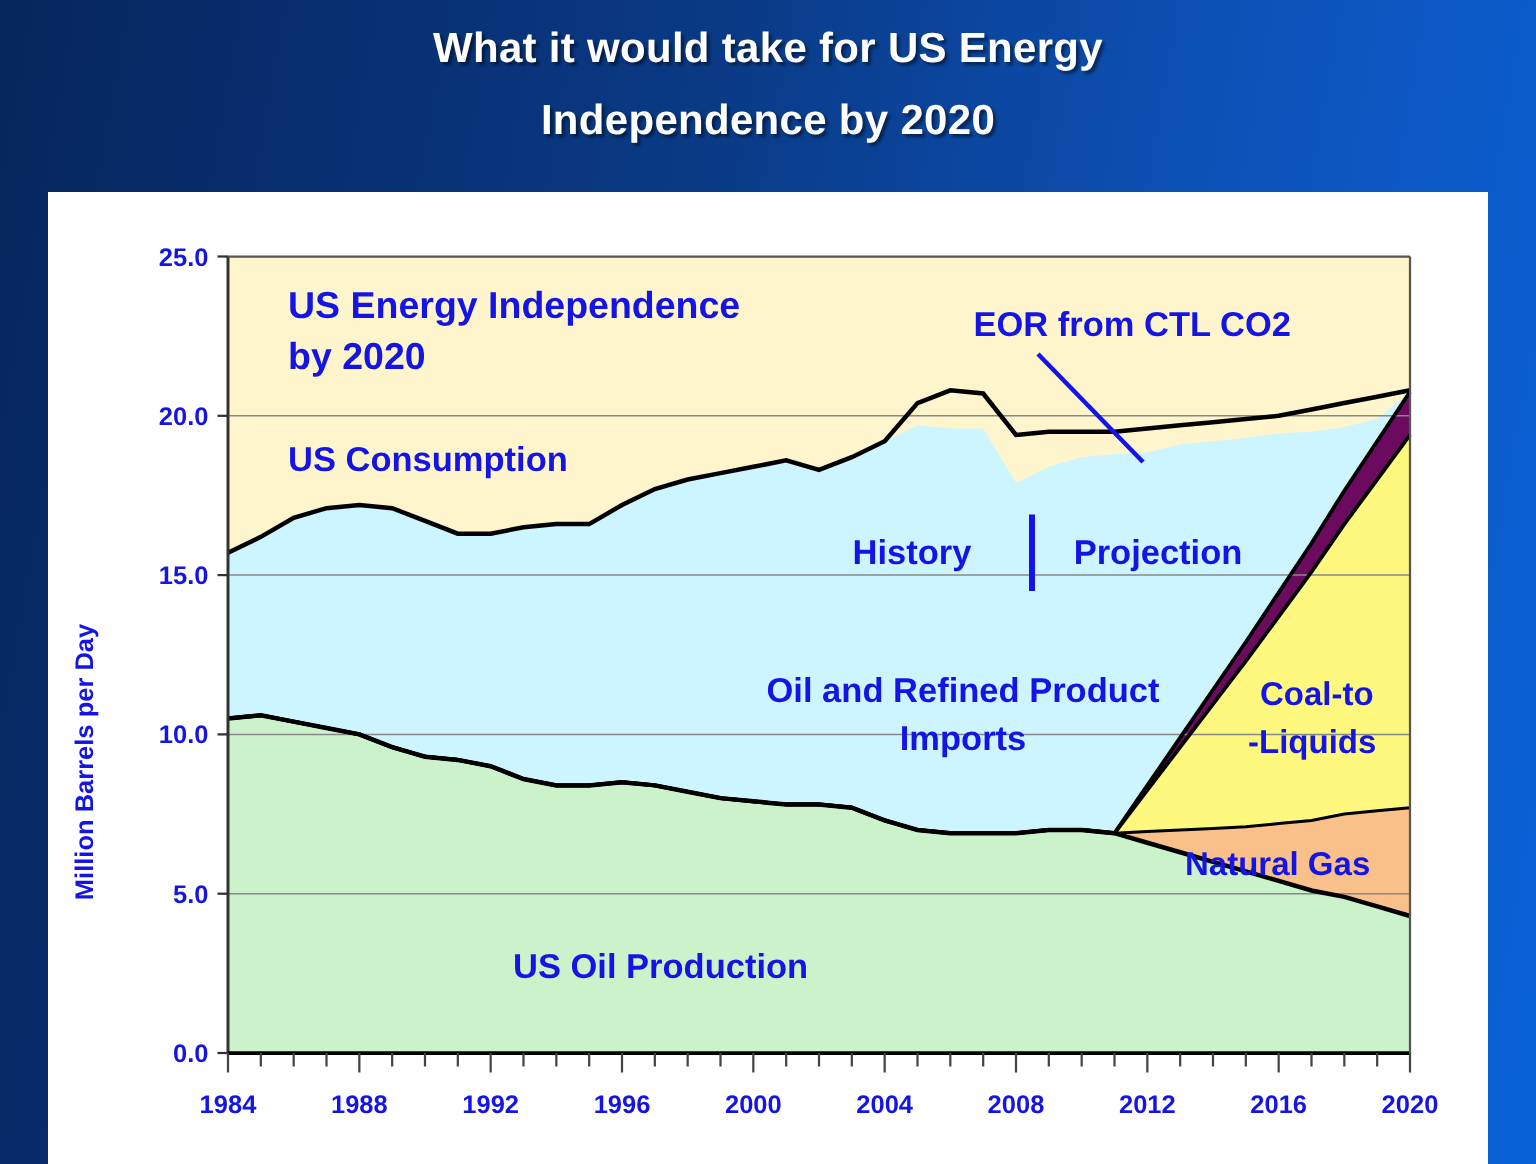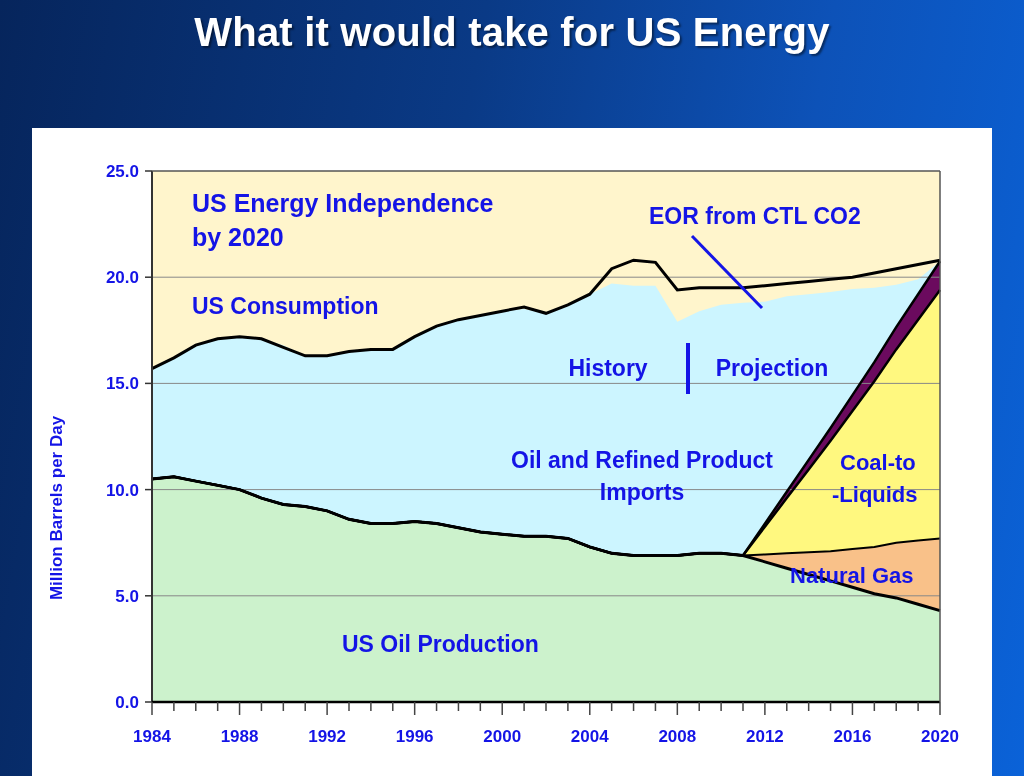--- a/index.html
+++ b/index.html
@@ -8,21 +8,21 @@
     font-family:"Liberation Sans",sans-serif;
     background:#0a2a66;
   }
   #slide{
     position:relative;width:1024px;height:776px;
     background:linear-gradient(100deg,#06255c 0%,#0a3a86 42%,#0d52b8 72%,#0a62d8 100%);
   }
   #title{
     position:absolute;left:0;top:8px;width:1024px;
     text-align:center;color:#ffffff;font-weight:bold;
-    font-size:40px;line-height:48px;letter-spacing:0.2px;
+    font-size:28px;line-height:48px;letter-spacing:0.2px;
     text-shadow:2px 2px 2px rgba(0,0,0,0.45);
   }
   #panel{
     position:absolute;left:32px;top:128px;width:960px;height:648px;
     background:#ffffff;
   }
   svg{display:block;}
   .axlabel{fill:#1414e6;font-weight:bold;font-size:17px;font-family:"Liberation Sans",sans-serif;}
   .tick{fill:#1414e6;font-weight:bold;font-size:17px;font-family:"Liberation Sans",sans-serif;}
   .ann{fill:#1414e6;font-weight:bold;font-family:"Liberation Sans",sans-serif;}
@@ -30,20 +30,21 @@
   .ann-md{font-size:23px;}
   .ann-sm{font-size:22px;}
 </style>
 </head>
 <body>
 
 <div id="slide">
 
   <div id="title">
     <div>What it would take for US Energy</div>
+    <div>Independence by 2020</div>
   </div>
 
   <div id="panel">
     <svg id="chart" width="960" height="648" viewBox="0 0 960 648">
 
       <g>
         <rect id="bg-consumption" x="120" y="43" width="788" height="531" fill="#fff5cc"></rect>
         <path id="area-imports" d="M120,350.98 L120,240.53199999999998 L141.88888888888889,229.91199999999998 L163.77777777777777,217.16799999999995 L185.66666666666666,210.796 L207.55555555555554,208.67200000000003 L229.44444444444446,210.796 L251.33333333333331,217.16799999999995 L273.22222222222223,227.78800000000007 L295.1111111111111,227.788 L317,223.53999999999996 L338.8888888888889,221.416 L360.7777777777778,221.416 L382.66666666666663,208.67200000000003 L404.55555555555554,198.05199999999996 L426.44444444444446,191.68 L448.33333333333337,187.43200000000002 L470.22222222222223,183.18400000000003 L492.1111111111111,181.06 L514,185.308 L535.8888888888889,176.812 L557.7777777777778,166.192 L579.6666666666667,155.57200000000006 L601.5555555555557,157.69599999999997 L623.4444444444443,157.69599999999997 L645.3333333333333,193.80400000000003 L667.2222222222222,183.18400000000003 L689.1111111111111,176.812 L711,174.688 L732.8888888888889,173.62599999999998 L754.7777777777778,168.31599999999997 L776.6666666666667,166.192 L798.5555555555555,164.06799999999998 L820.4444444444445,160.882 L842.3333333333333,159.82 L864.2222222222222,156.63399999999996 L886.1111111111111,151.324 L908,133.27000000000004 L908,133.27000000000004 L886.1111111111111,166.192 L864.2222222222222,199.11399999999998 L842.3333333333333,234.15999999999997 L820.4444444444445,267.08200000000005 L798.5555555555555,300.004 L776.6666666666667,331.86400000000003 L754.7777777777778,363.724 L732.8888888888889,395.58399999999995 L711,427.44399999999996 L689.1111111111111,425.32 L667.2222222222222,425.32 L645.3333333333333,427.44399999999996 L623.4444444444443,427.44399999999996 L601.5555555555557,427.44399999999996 L579.6666666666667,425.32 L557.7777777777778,418.948 L535.8888888888889,410.452 L514,408.328 L492.1111111111111,408.328 L470.22222222222223,406.204 L448.33333333333337,404.08 L426.44444444444446,399.832 L404.55555555555554,395.58399999999995 L382.66666666666663,393.46 L360.7777777777778,395.58399999999995 L338.8888888888889,395.58399999999995 L317,391.336 L295.1111111111111,382.84000000000003 L273.22222222222223,378.592 L251.33333333333331,376.46799999999996 L229.44444444444446,370.096 L207.55555555555554,361.6 L185.66666666666666,357.352 L163.77777777777777,353.104 L141.88888888888889,348.856 L120,350.98 Z" fill="#ccf5ff"></path>
         <path id="area-eor" d="M120,350.98 L120,350.98 L141.88888888888889,348.856 L163.77777777777777,353.104 L185.66666666666666,357.352 L207.55555555555554,361.6 L229.44444444444446,370.096 L251.33333333333331,376.46799999999996 L273.22222222222223,378.592 L295.1111111111111,382.84000000000003 L317,391.336 L338.8888888888889,395.58399999999995 L360.7777777777778,395.58399999999995 L382.66666666666663,393.46 L404.55555555555554,395.58399999999995 L426.44444444444446,399.832 L448.33333333333337,404.08 L470.22222222222223,406.204 L492.1111111111111,408.328 L514,408.328 L535.8888888888889,410.452 L557.7777777777778,418.948 L579.6666666666667,425.32 L601.5555555555557,427.44399999999996 L623.4444444444443,427.44399999999996 L645.3333333333333,427.44399999999996 L667.2222222222222,425.32 L689.1111111111111,425.32 L711,427.44399999999996 L732.8888888888889,395.58399999999995 L754.7777777777778,363.724 L776.6666666666667,331.86400000000003 L798.5555555555555,300.004 L820.4444444444445,267.08200000000005 L842.3333333333333,234.15999999999997 L864.2222222222222,199.11399999999998 L886.1111111111111,166.192 L908,133.27000000000004 L908,161.94400000000007 L886.1111111111111,191.68 L864.2222222222222,221.416 L842.3333333333333,253.276 L820.4444444444445,283.01200000000006 L798.5555555555555,312.748 L776.6666666666667,341.422 L754.7777777777778,370.096 L732.8888888888889,398.77 L711,427.44399999999996 L689.1111111111111,425.32 L667.2222222222222,425.32 L645.3333333333333,427.44399999999996 L623.4444444444443,427.44399999999996 L601.5555555555557,427.44399999999996 L579.6666666666667,425.32 L557.7777777777778,418.948 L535.8888888888889,410.452 L514,408.328 L492.1111111111111,408.328 L470.22222222222223,406.204 L448.33333333333337,404.08 L426.44444444444446,399.832 L404.55555555555554,395.58399999999995 L382.66666666666663,393.46 L360.7777777777778,395.58399999999995 L338.8888888888889,395.58399999999995 L317,391.336 L295.1111111111111,382.84000000000003 L273.22222222222223,378.592 L251.33333333333331,376.46799999999996 L229.44444444444446,370.096 L207.55555555555554,361.6 L185.66666666666666,357.352 L163.77777777777777,353.104 L141.88888888888889,348.856 L120,350.98 Z" fill="#6b0a5e"></path>
         <path id="area-ctl" d="M120,350.98 L120,350.98 L141.88888888888889,348.856 L163.77777777777777,353.104 L185.66666666666666,357.352 L207.55555555555554,361.6 L229.44444444444446,370.096 L251.33333333333331,376.46799999999996 L273.22222222222223,378.592 L295.1111111111111,382.84000000000003 L317,391.336 L338.8888888888889,395.58399999999995 L360.7777777777778,395.58399999999995 L382.66666666666663,393.46 L404.55555555555554,395.58399999999995 L426.44444444444446,399.832 L448.33333333333337,404.08 L470.22222222222223,406.204 L492.1111111111111,408.328 L514,408.328 L535.8888888888889,410.452 L557.7777777777778,418.948 L579.6666666666667,425.32 L601.5555555555557,427.44399999999996 L623.4444444444443,427.44399999999996 L645.3333333333333,427.44399999999996 L667.2222222222222,425.32 L689.1111111111111,425.32 L711,427.44399999999996 L732.8888888888889,398.77 L754.7777777777778,370.096 L776.6666666666667,341.422 L798.5555555555555,312.748 L820.4444444444445,283.01200000000006 L842.3333333333333,253.276 L864.2222222222222,221.416 L886.1111111111111,191.68 L908,161.94400000000007 L908,410.452 L886.1111111111111,412.576 L864.2222222222222,414.70000000000005 L842.3333333333333,418.948 L820.4444444444445,421.072 L798.5555555555555,423.196 L776.6666666666667,424.25800000000004 L754.7777777777778,425.32 L732.8888888888889,426.382 L711,427.44399999999996 L689.1111111111111,425.32 L667.2222222222222,425.32 L645.3333333333333,427.44399999999996 L623.4444444444443,427.44399999999996 L601.5555555555557,427.44399999999996 L579.6666666666667,425.32 L557.7777777777778,418.948 L535.8888888888889,410.452 L514,408.328 L492.1111111111111,408.328 L470.22222222222223,406.204 L448.33333333333337,404.08 L426.44444444444446,399.832 L404.55555555555554,395.58399999999995 L382.66666666666663,393.46 L360.7777777777778,395.58399999999995 L338.8888888888889,395.58399999999995 L317,391.336 L295.1111111111111,382.84000000000003 L273.22222222222223,378.592 L251.33333333333331,376.46799999999996 L229.44444444444446,370.096 L207.55555555555554,361.6 L185.66666666666666,357.352 L163.77777777777777,353.104 L141.88888888888889,348.856 L120,350.98 Z" fill="#fff87f"></path>

